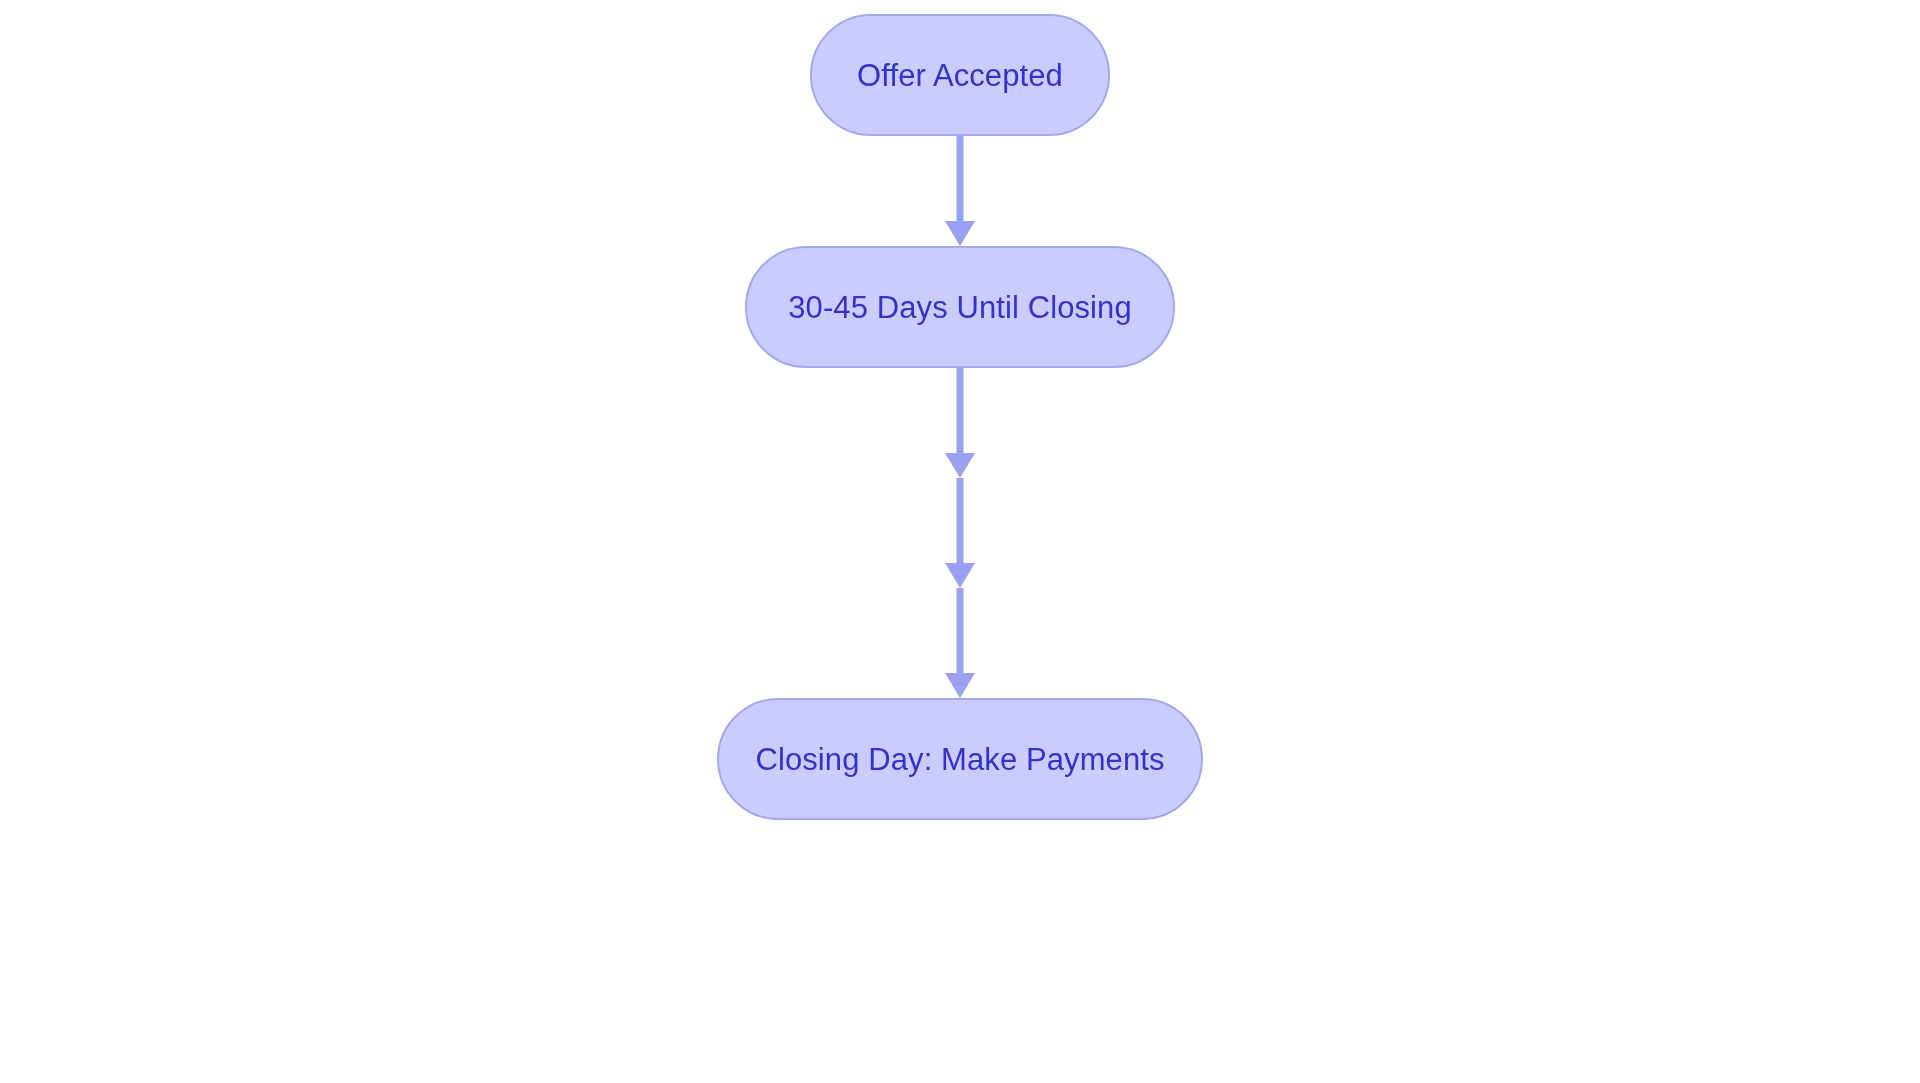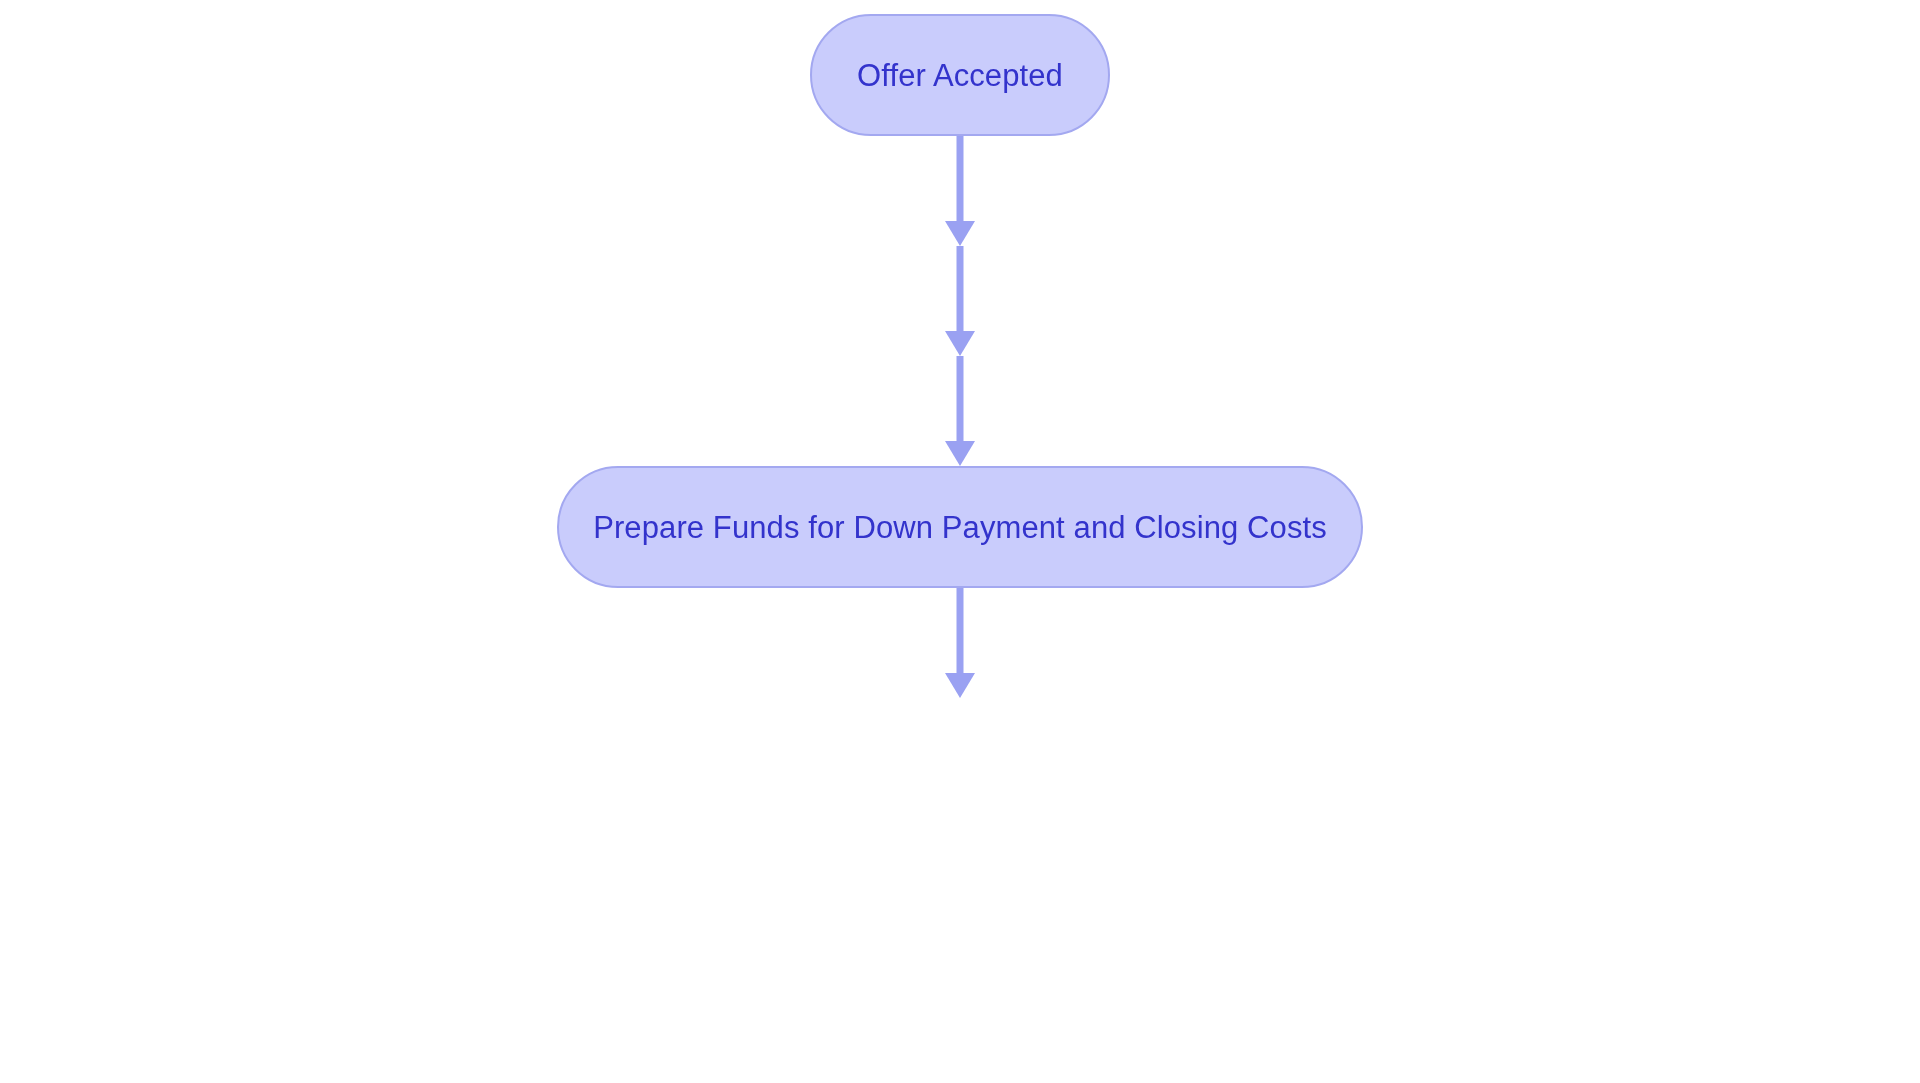--- a/index.html
+++ b/index.html
@@ -103,36 +103,39 @@
 
     <div class="flow-node node-w-1">
       <span class="flow-node-label">Offer Accepted</span>
     </div>
 
     <div class="flow-connector">
       <div class="conn-line"></div>
       <div class="conn-arrowhead"></div>
     </div>
 
+    <div class="flow-node node-w-2">
+      <span class="flow-node-label">30-45 Days Until Closing</span>
+    </div>
 
     <div class="flow-connector">
       <div class="conn-line"></div>
       <div class="conn-arrowhead"></div>
     </div>
 
 
     <div class="flow-connector">
       <div class="conn-line"></div>
       <div class="conn-arrowhead"></div>
     </div>
 
-    <div class="flow-node node-w-4">
-      <span class="flow-node-label">Prepare Funds for Down Payment and Closing Costs</span>
-    </div>
 
     <div class="flow-connector">
       <div class="conn-line"></div>
       <div class="conn-arrowhead"></div>
     </div>
 
+    <div class="flow-node node-w-5">
+      <span class="flow-node-label">Closing Day: Make Payments</span>
+    </div>
 
   </div>
 </div>
 
 </body></html>

